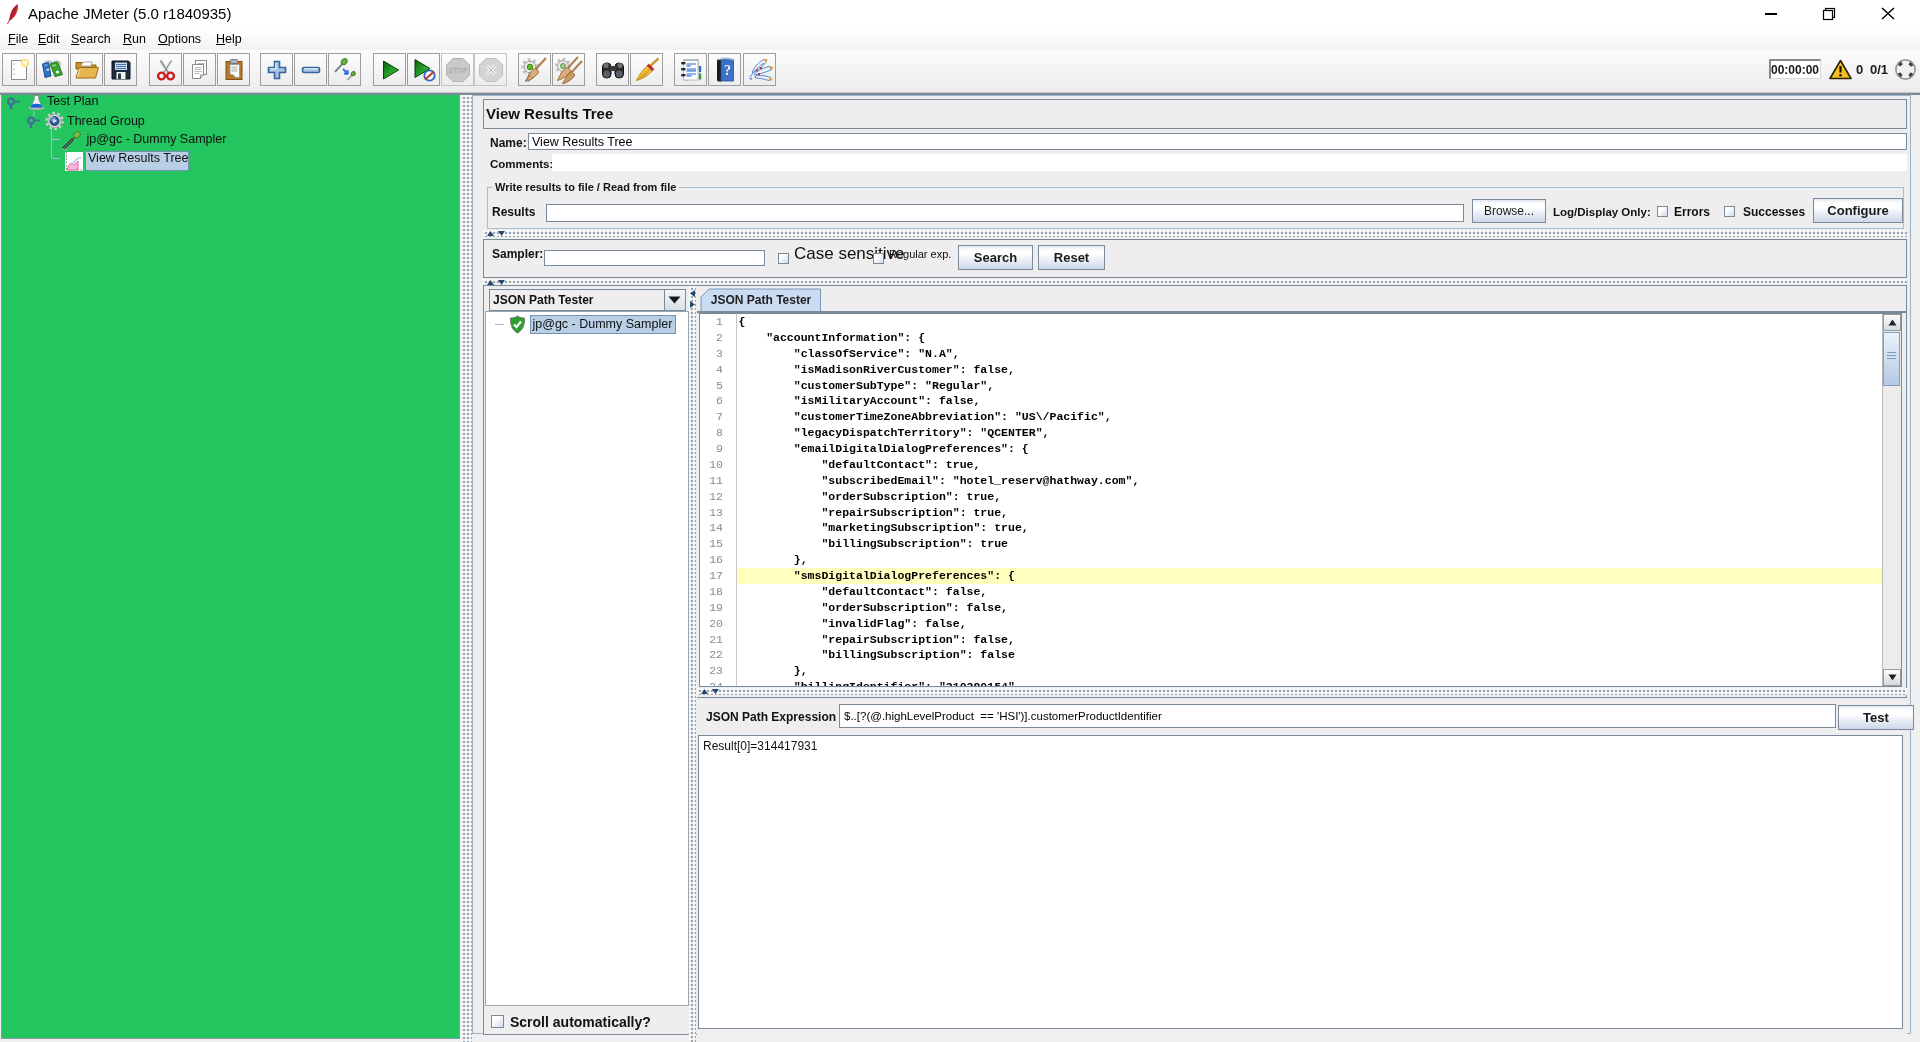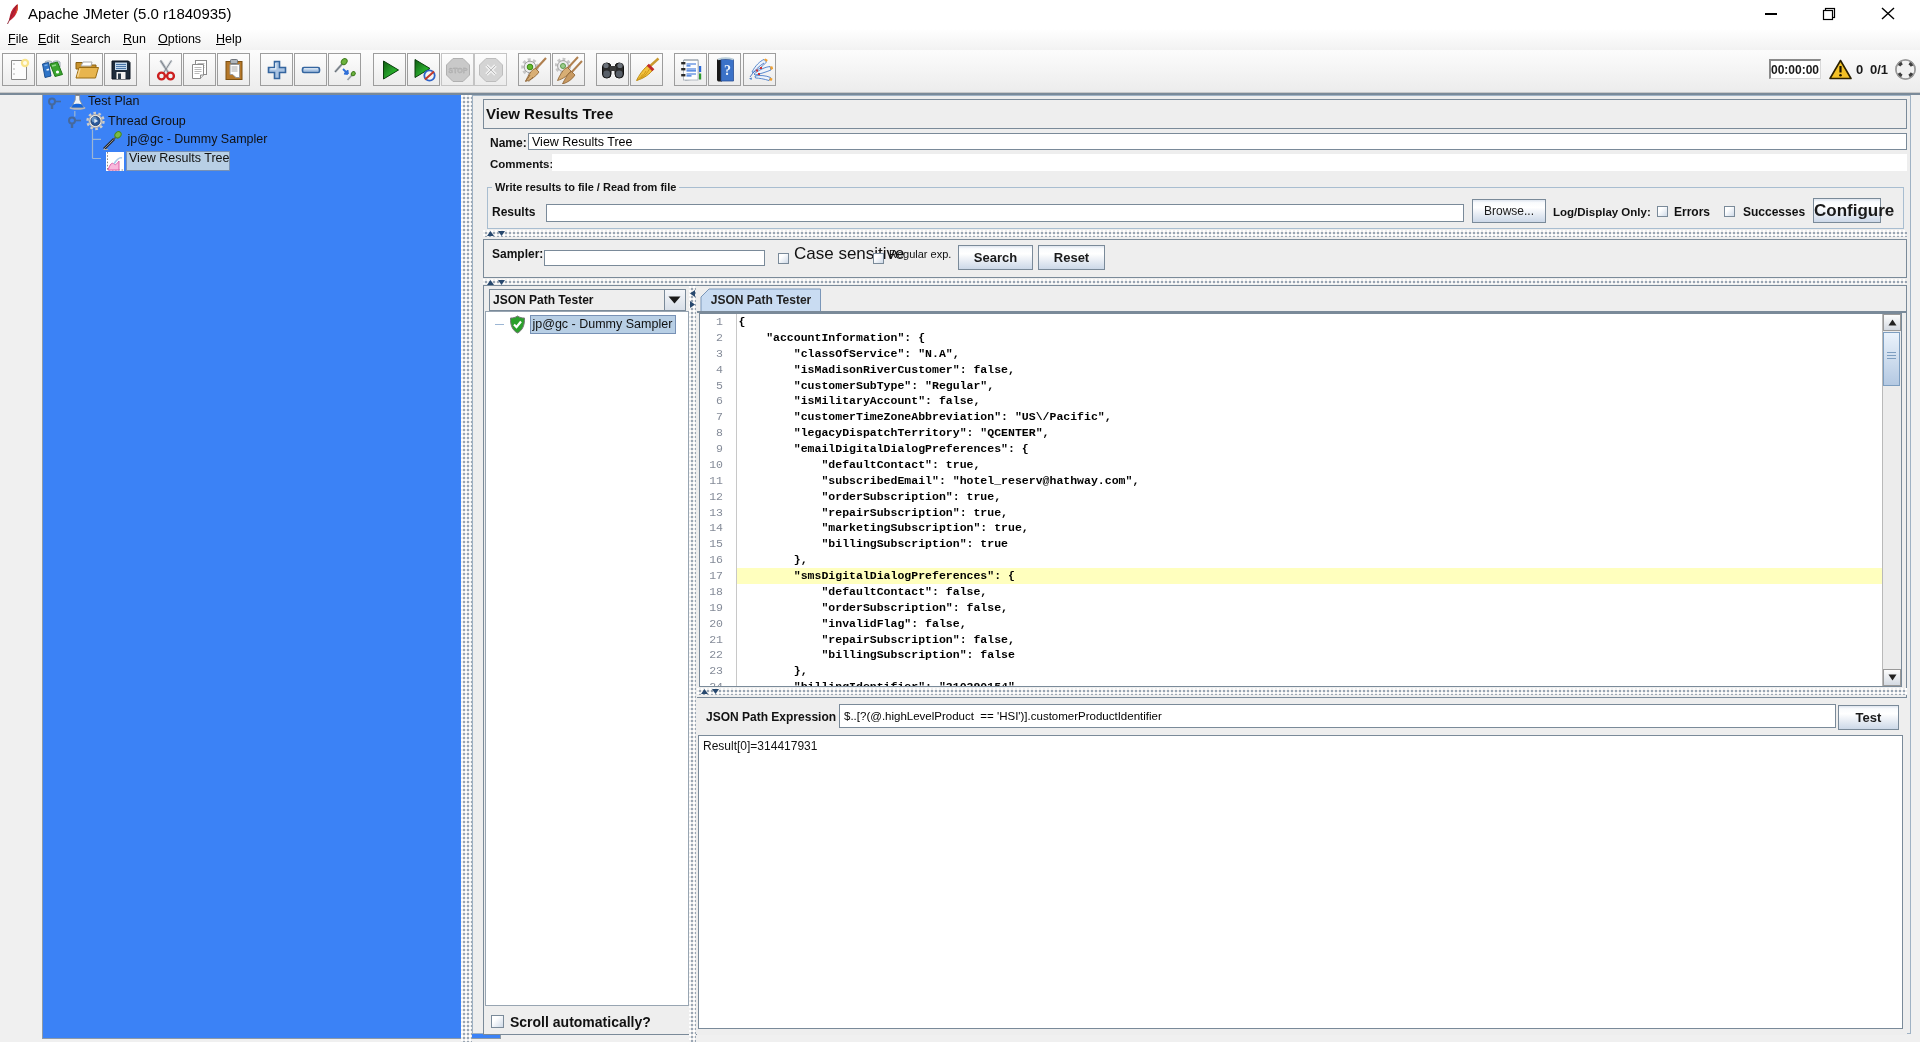--- a/index.html
+++ b/index.html
@@ -11,21 +11,21 @@
   background:linear-gradient(180deg,#ffffff,#f2f2f2); }
 .menu { position:absolute; top:2.5px; font-size:12.5px; color:#000; }
 #toolbar { position:absolute; left:0; top:50px; width:1920px; height:43px;
   background:linear-gradient(180deg,#fcfcfc,#ececec); border-bottom:1px solid #c8c8c8; }
 .tbtn { position:absolute; top:3px; width:33px; height:33px;
   background:linear-gradient(180deg,#fdfdfd,#ececec); border:1px solid #9d9d9d; }
 .tbtn svg { position:absolute; left:50%; top:50%; transform:translate(-50%,-50%); }
 .tbtn.dis { border-color:#c4c4c4; }
 #mainline { position:absolute; left:0; top:93px; width:1920px; height:2px; background:#7a8a99; }
 #treepanel { position:absolute; left:1px; top:95px; width:459px; height:944px;
-  background:#3b82f6; border:1px solid #8e9aa6; border-top:none;margin-left:41px; }
+  background:#22c55e; border:1px solid #8e9aa6; border-top:none; }
 #vsplit { position:absolute; left:461px; top:95px; width:11px; height:947px; background:#eeeeee;
   background-image:radial-gradient(circle at 1px 1px, #ffffff 0.7px, rgba(0,0,0,0) 1px),
                    radial-gradient(circle at 3px 3px, #98a4b2 0.7px, rgba(0,0,0,0) 1px);
   background-size:4px 4px; }
 #rightpanel { position:absolute; left:472px; top:95px; width:1439px; height:939px;
   background:#eeeeee; border:1px solid #9fb2c4; }
 .treetext { position:absolute; font-size:12.5px; color:#111; white-space:pre; line-height:20px; }
 .fieldlabel { position:absolute; font-size:12px; font-weight:bold; color:#111; white-space:pre; line-height:20px; }
 .tfield { position:absolute; background:#fff; border:1px solid #7a8a99; font-size:13px; color:#000; }
 .btn { position:absolute; border:1px solid #7a8a99; text-align:center; color:#1a1a1a;
@@ -370,21 +370,21 @@
   <div class="abs" style="left:14px;top:91px;width:1417px;height:42px;border:1px solid #a8bdd0"></div>
   <div class="abs" style="left:19px;top:84.5px;font-size:11px;font-weight:bold;color:#111;background:#eee;padding:0 3px;line-height:12px">Write results to file / Read from file</div>
   <div class="fieldlabel" style="left:19px;top:106px">Results</div>
   <div class="tfield" style="left:73px;top:108px;width:918px;height:18px"></div>
   <div class="btn" style="left:999px;top:103px;width:74px;height:24px;font-size:12px;line-height:22px">Browse...</div>
   <div class="fieldlabel" style="left:1080px;top:106px;font-size:11.5px">Log/Display Only:</div>
   <div class="cbox" style="left:1184px;top:109.7px;width:11px;height:11px"></div>
   <div class="fieldlabel" style="left:1201px;top:106px">Errors</div>
   <div class="cbox" style="left:1251px;top:109.7px;width:11px;height:11px"></div>
   <div class="fieldlabel" style="left:1270px;top:106px">Successes</div>
-  <div class="btn" style="left:1340px;top:102px;width:68px;height:25px;font-size:17px;font-weight:bold;line-height:23px">Configure</div>
+  <div class="btn" style="left:1340px;top:102px;width:90px;height:25px;font-size:13px;font-weight:bold;line-height:23px">Configure</div>
 
   <div class="dotsplit" style="left:10px;top:134px;width:1424px;height:7px"></div>
   <svg class="abs" style="left:13px;top:134px" width="22" height="7" viewBox="0 0 22 7">
     <path d="M1 6 L4.5 1 L8 6 Z" fill="#27486e"></path>
       <path d="M12 1 L15.5 6 L19 1 Z" fill="#27486e"></path>
   </svg>
 
   <div class="abs" style="left:10px;top:143px;width:1424px;height:39px;border:1px solid #7a8a99"></div>
   <div class="fieldlabel" style="left:19px;top:147.5px">Sampler:</div>
   <div class="tfield" style="left:71px;top:154px;width:221px;height:16px"></div>
@@ -503,15 +503,15 @@
 
   <div class="dotsplit" style="left:224px;top:591.5px;width:1210px;height:7px"></div>
   <svg class="abs" style="left:227px;top:591.5px" width="22" height="7" viewBox="0 0 22 7">
     <path d="M1 6 L4.5 1 L8 6 Z" fill="#27486e"></path>
       <path d="M12 1 L15.5 6 L19 1 Z" fill="#27486e"></path>
   </svg>
 
   <div class="abs" style="left:224px;top:600.5px;width:1210px;height:338.5px;background:#eee;border-top:1.5px solid #7a8a99"></div>
   <div class="fieldlabel" style="left:233px;top:611px">JSON Path Expression</div>
   <div class="tfield" style="left:366px;top:608px;width:997px;height:24px;padding:5px 0 0 4px;white-space:pre;font-size:11.5px">$..[?(@.highLevelProduct  == 'HSI')].customerProductIdentifier</div>
-  <div class="btn" style="left:1365px;top:608.5px;width:61px;height:25px;font-size:13px;font-weight:bold;line-height:23px">Test</div>
+  <div class="btn" style="left:1365px;top:608.5px;width:76px;height:25px;font-size:13px;font-weight:bold;line-height:23px">Test</div>
   <div class="abs" style="left:225px;top:639px;width:1205px;height:294px;background:#fff;border:1px solid #7a8a99;font-size:12px;color:#111;padding:3px 0 0 4px">Result[0]=314417931</div>
 </div>
 
 </body></html>

